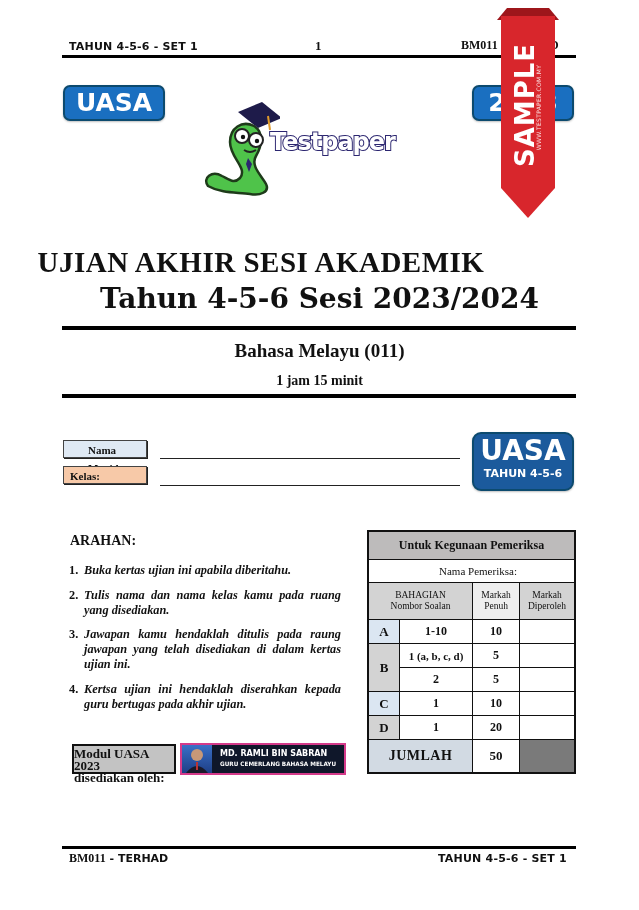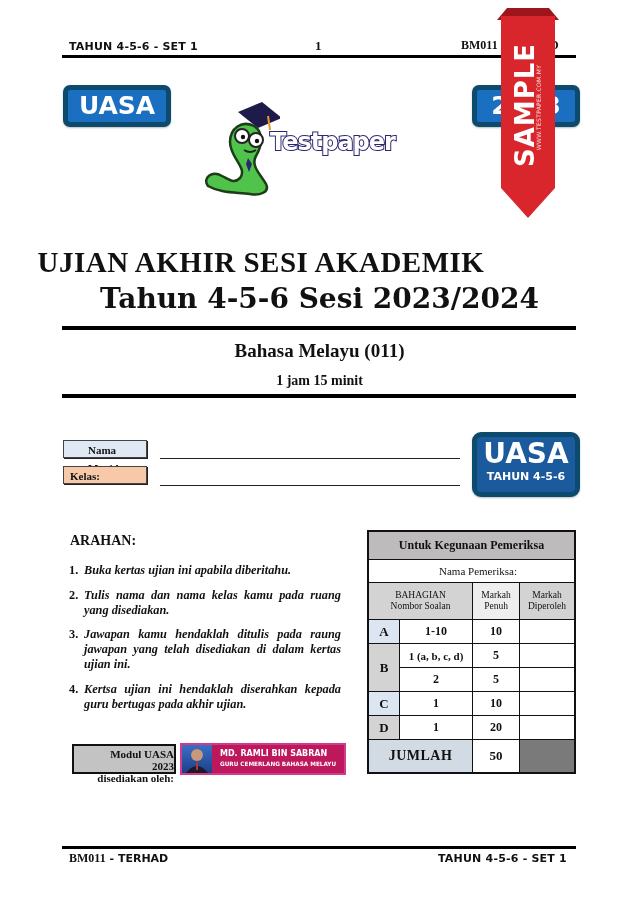--- a/index.html
+++ b/index.html
@@ -2,21 +2,21 @@
 <html><head>
 <meta charset="utf-8">
 <style>
   html, body { margin:0; padding:0; background:#ffffff; }
   body { width:639px; height:910px; position:relative; overflow:hidden; font-family:"Liberation Serif", serif; color:#111; }
   .abs { position:absolute; }
   .hdr-left, .hdr-right-b { font-family:"DejaVu Sans", sans-serif; font-weight:bold; font-size:11px; letter-spacing:0.2px; }
   .serif-b { font-family:"Liberation Serif", serif; font-weight:bold; }
   .rule { position:absolute; background:#000; }
 
-  .badge-uasa { position:absolute; background:#1a6fc0; border:5px solid #0c4a6e; border-radius:7px; color:#fff; font-family:"DejaVu Sans", sans-serif; font-weight:bold; text-align:center; box-shadow:0 1px 2px rgba(0,0,0,.25); }
+  .badge-uasa { position:absolute; background:#1a6fc0; border:2px solid #0c4a6e; border-radius:7px; color:#fff; font-family:"DejaVu Sans", sans-serif; font-weight:bold; text-align:center; box-shadow:0 1px 2px rgba(0,0,0,.25); }
 
   .logo { position:absolute; left:200px; top:98px; width:220px; height:100px; }
   .logo-text { position:absolute; font-family:"DejaVu Sans", sans-serif; font-weight:bold; color:#fff; -webkit-text-stroke:2px #2c2670; paint-order:stroke fill; letter-spacing:-1px; }
 
   .title1 { position:absolute; left:0; width:522px; top:246px; text-align:center; font-family:"Liberation Serif", serif; font-weight:bold; font-size:29px; letter-spacing:0.5px; }
   .title2 { position:absolute; left:0; width:639px; top:282px; text-align:center; font-family:"DejaVu Serif", serif; font-weight:bold; font-size:28px; }
   .subject { position:absolute; left:0; width:639px; top:340px; text-align:center; font-family:"Liberation Serif", serif; font-weight:bold; font-size:19px; }
   .duration { position:absolute; left:0; width:639px; top:373px; text-align:center; font-family:"Liberation Serif", serif; font-weight:bold; font-size:14px; }
 
   .field-label { position:absolute; width:84px; height:18px; border:1px solid #444; font-family:"Liberation Serif", serif; font-weight:bold; font-size:11px; line-height:18px; padding-left:6px; box-sizing:border-box; box-shadow:1px 1px 0 #222; }
@@ -34,22 +34,22 @@
   .t-colh { background:#d3d3d3; font-size:9.5px; line-height:11px; height:36px; }
   .t-colh-w { background:#eeeeee; font-size:9.5px; line-height:11px; }
   .sec { font-weight:bold; font-size:13px; width:30px; }
   .sec-blue { background:#dbe6f2; }
   .sec-grey { background:#d3d3d3; }
   .cell { font-weight:bold; font-size:12px; height:23px; background:#fff; }
   .cell-small { font-weight:bold; font-size:11px; }
   .jumlah { background:#d2dae3; font-weight:bold; font-size:14px; height:32px; letter-spacing:0.5px; }
   .dark { background:#7a7a7a; }
 
-  .modul-box { position:absolute; left:72px; top:744px; width:104px; height:30px; background:#c3c3c3; border:2px solid #111; box-sizing:border-box; font-family:"Liberation Serif", serif; font-weight:bold; font-size:11px; line-height:12px; text-align:right; padding-top:2px;padding-left:16px; }
-  .author { position:absolute; left:180px; top:743px; width:166px; height:32px; background:#be185d; border:2px solid #d43a8a; box-sizing:border-box; }
+  .modul-box { position:absolute; left:72px; top:744px; width:104px; height:30px; background:#c3c3c3; border:2px solid #111; box-sizing:border-box; font-family:"Liberation Serif", serif; font-weight:bold; font-size:13px; line-height:12px; text-align:left; padding-top:2px; }
+  .author { position:absolute; left:180px; top:743px; width:166px; height:32px; background:#0f172a; border:2px solid #d43a8a; box-sizing:border-box; }
   .author-photo { position:absolute; left:0; top:0; width:30px; height:28px; background:linear-gradient(180deg,#3a6fc7 0%,#1e3f86 100%); }
   .author-name { position:absolute; left:38px; top:4px; font-family:"DejaVu Sans", sans-serif; font-weight:bold; font-size:8px; color:#fff; white-space:nowrap; }
   .author-role { position:absolute; left:38px; top:15px; font-family:"DejaVu Sans", sans-serif; font-weight:bold; font-size:6px; color:#fff; white-space:nowrap; transform:scaleX(0.95); transform-origin:left; }
 
   .ribbon { position:absolute; left:497px; top:8px; width:62px; height:212px; }
 </style>
 </head>
 <body>
 
 <div class="abs hdr-left" style="left:69px; top:40px;">TAHUN 4-5-6 - SET 1</div>

